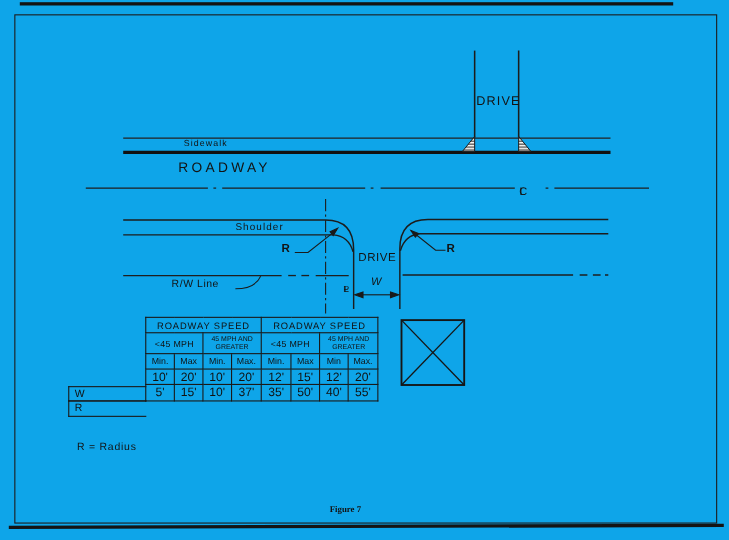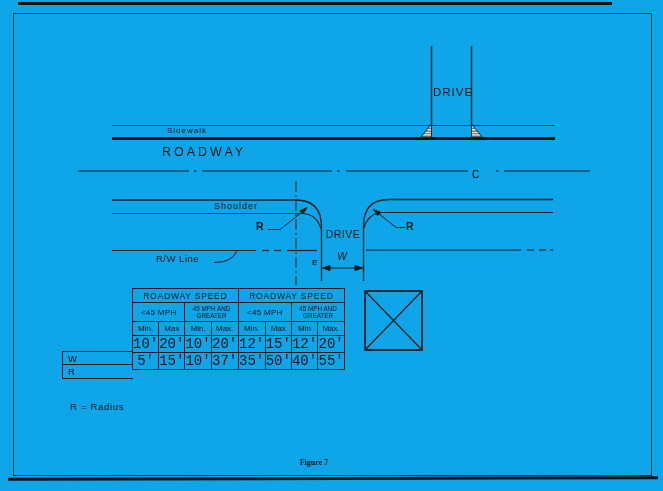--- a/index.html
+++ b/index.html
@@ -42,21 +42,21 @@
   table.dtable td {
     border:1.1px solid #1a1a1a; padding:0; text-align:center;
     vertical-align:middle; overflow:hidden; color:#111;
   }
   tr.r1 td { height:19px; font-size:7.3px; line-height:8.5px; letter-spacing:0.2px; }
   tr.r2 td { height:13px; font-size:8.5px; letter-spacing:0.8px; }
   tr.r3 td { height:18px; }
   tr.r3 td.big { font-size:8px; letter-spacing:0.3px; }
   tr.r3 td.small { font-size:6.3px; line-height:7px; }
   tr.r4 td { height:13px; font-size:8px; }
-  tr.rd td { font-size:14px;font-family:Liberation Mono, monospace; }
+  tr.rd td { font-size:11px; }
   tr.rd-w td { height:13px; }
   tr.rd-r td { height:14px; }
   .stub {
     position:absolute; left:62px; width:71px; border:1.2px solid #1a1a1a; border-right:none;
     font-size:9.5px; display:flex; align-items:center; padding-left:5px; box-sizing:border-box; color:#111;
   }
   .stub-w { top:351px; height:14px; }
   .stub-r { top:364px; height:15px; }
 </style>
 </head>

